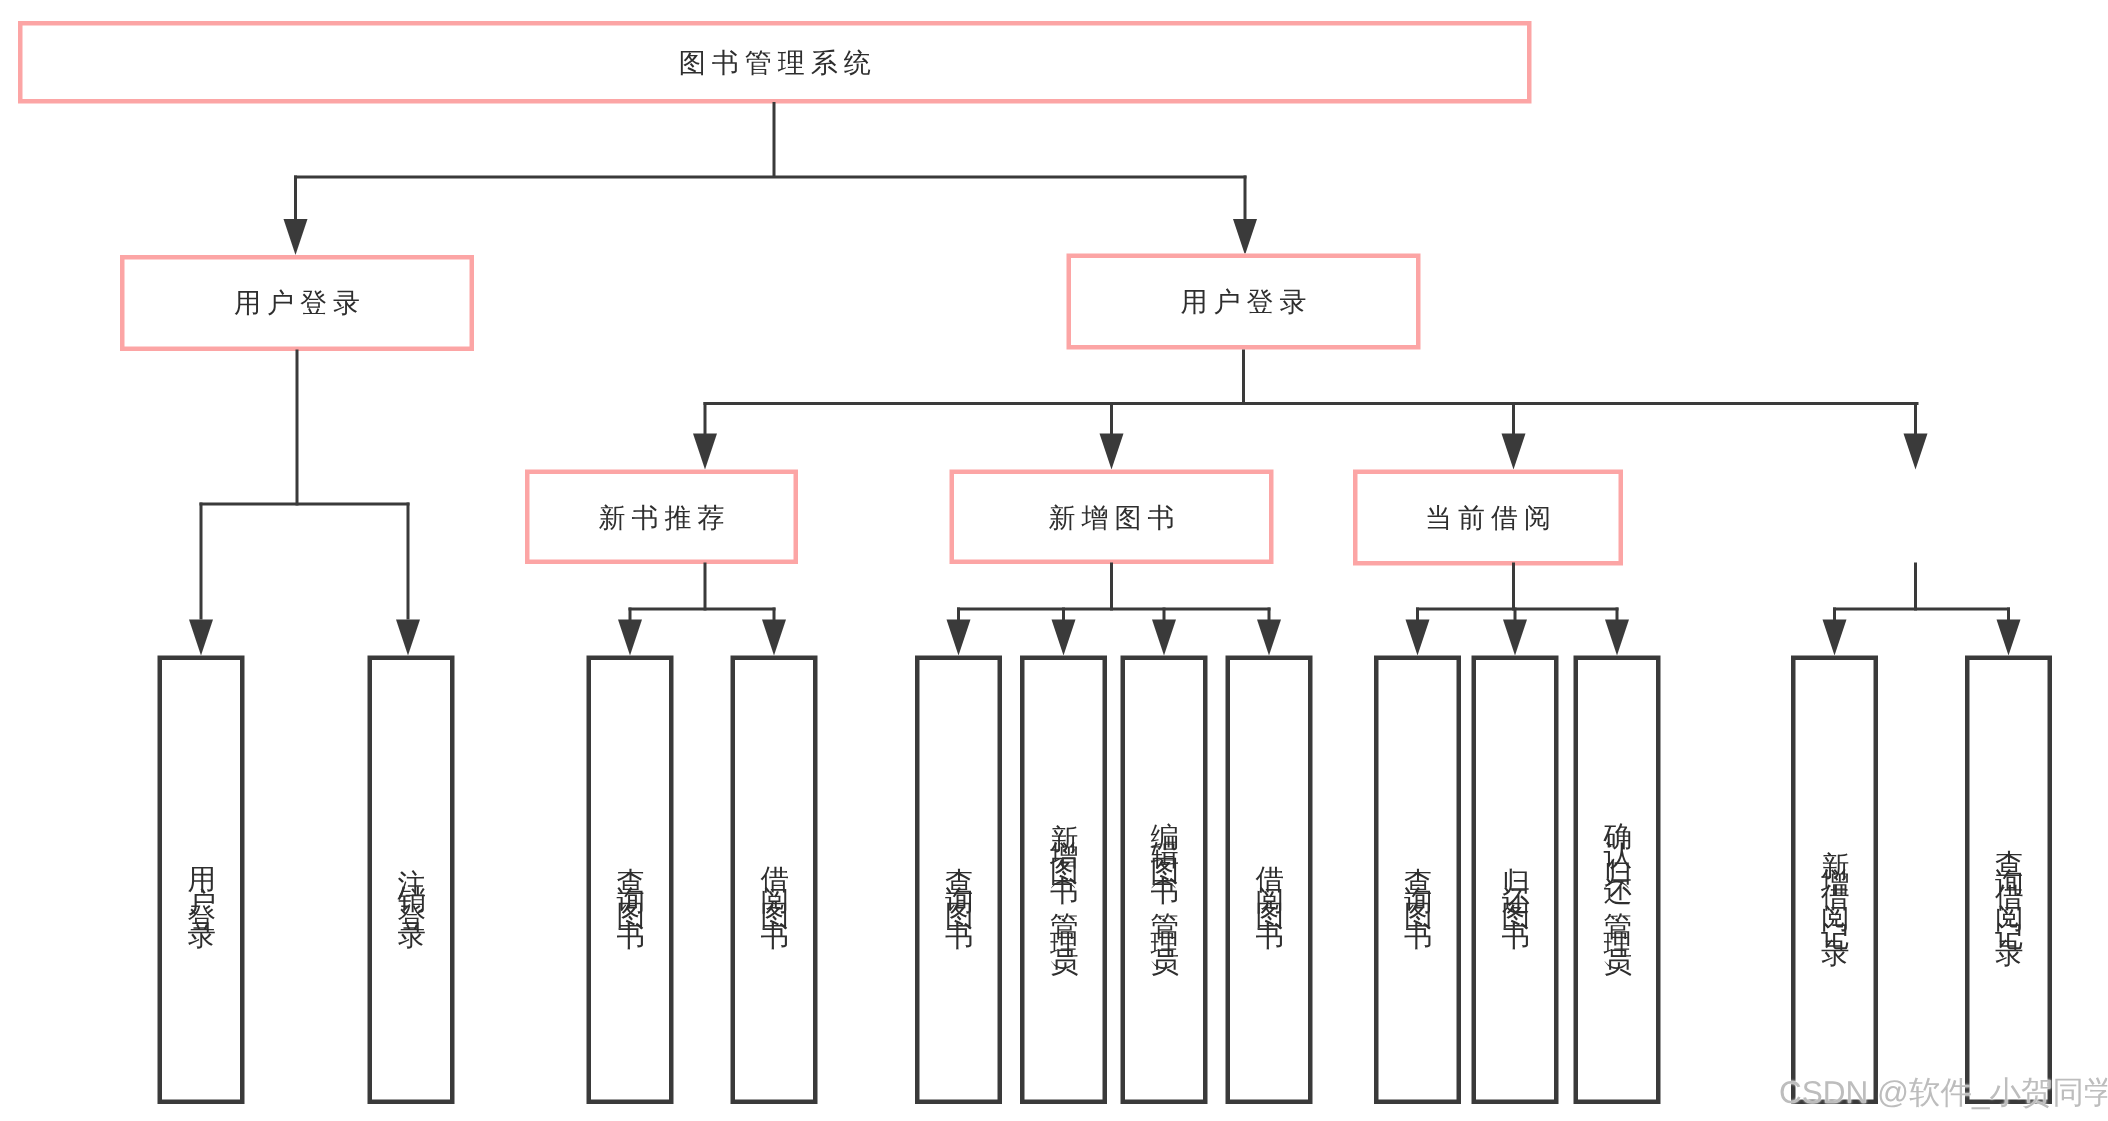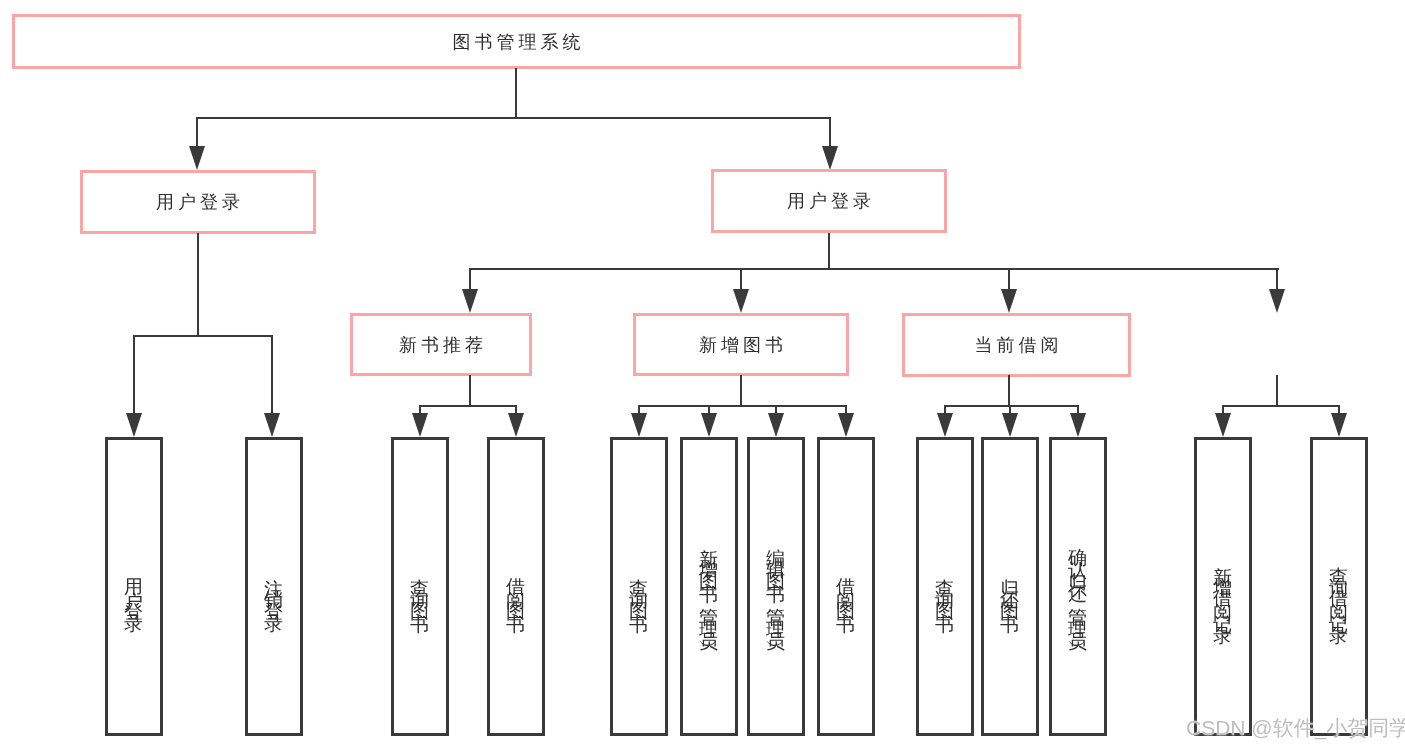--- a/index.html
+++ b/index.html
@@ -114,21 +114,21 @@
   <div class="arrow" style="left:1001px; top:289px;"></div>
   <div class="line" style="left:1276px; top:268px; width:2px; height:24px;"></div>
   <div class="arrow" style="left:1269px; top:289px;"></div>
 
   <div class="hbox" style="left:350px; top:313px; width:182px; height:63px;">
     <span class="lbl">新书推荐</span>
   </div>
   <div class="hbox" style="left:633px; top:313px; width:216px; height:63px;">
     <span class="lbl">新增图书</span>
   </div>
-  <div class="hbox" style="left:902px; top:313px; width:229px; height:64px;">
+  <div class="hbox" style="left:902px; top:313px; width:180px; height:64px;">
     <span class="lbl">当前借阅</span>
   </div>
 
   <div class="line" style="left:469px; top:375px; width:2px; height:32px;"></div>
   <div class="line" style="left:419px; top:405px; width:98px; height:2px;"></div>
   <div class="line" style="left:419px; top:405px; width:2px; height:10px;"></div>
   <div class="arrow" style="left:412px; top:413px;"></div>
   <div class="line" style="left:515px; top:405px; width:2px; height:10px;"></div>
   <div class="arrow" style="left:508px; top:413px;"></div>
 

